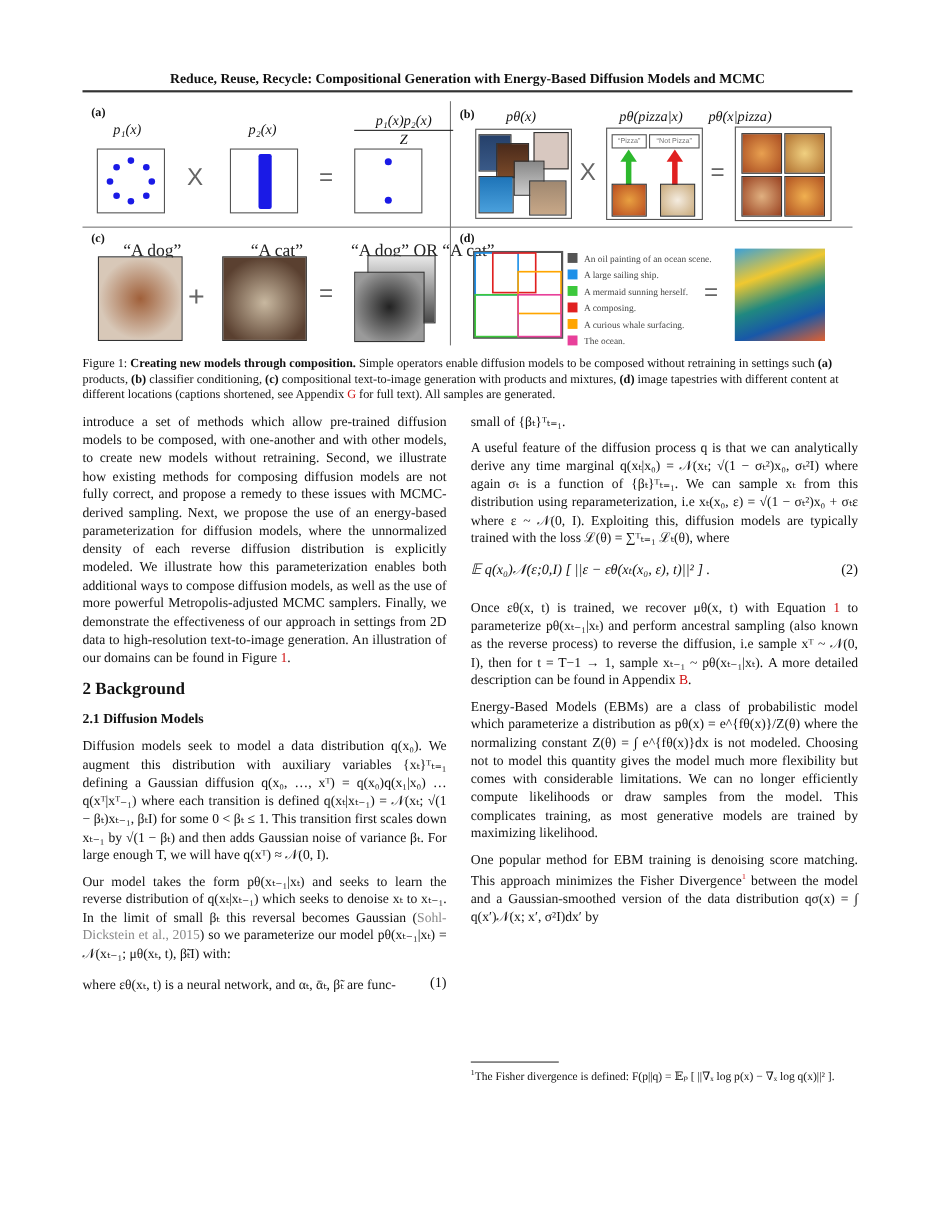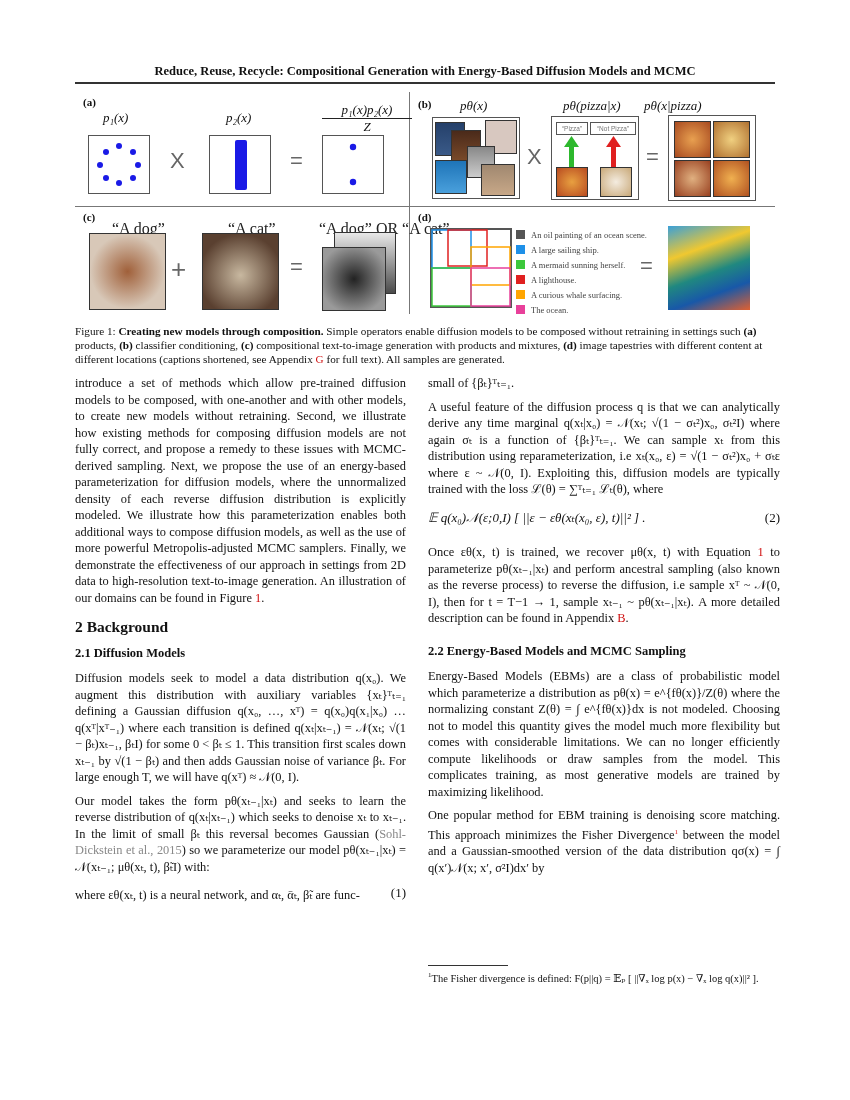--- a/index.html
+++ b/index.html
@@ -141,21 +141,21 @@
   <div class="legend-row">
       <span class="sw" style="background: rgb(30, 144, 232);"></span>
       <span>A large sailing ship.</span>
     </div>
   <div class="legend-row">
       <span class="sw" style="background: rgb(60, 200, 60);"></span>
       <span>A mermaid sunning herself.</span>
     </div>
   <div class="legend-row">
       <span class="sw" style="background: rgb(224, 32, 32);"></span>
-      <span>A lighthouse.</span>
+      <span>A composing.</span>
     </div>
   <div class="legend-row">
       <span class="sw" style="background: rgb(255, 165, 0);"></span>
       <span>A curious whale surfacing.</span>
     </div>
   <div class="legend-row">
       <span class="sw" style="background: rgb(232, 64, 154);"></span>
       <span>The ocean.</span>
     </div>
 </div>
@@ -179,19 +179,18 @@
 </div>
 
 <div class="abs col" style="left:428px;top:375px;width:352px;">
   <p>small of {βₜ}ᵀₜ₌₁.</p>
   <p>A useful feature of the diffusion process q is that we can analytically derive any time marginal q(xₜ|x₀) = 𝒩(xₜ; √(1 − σₜ²)x₀, σₜ²I) where again σₜ is a function of {βₜ}ᵀₜ₌₁. We can sample xₜ from this distribution using reparameterization, i.e xₜ(x₀, ε) = √(1 − σₜ²)x₀ + σₜε where ε ~ 𝒩(0, I). Exploiting this, diffusion models are typically trained with the loss ℒ(θ) = ∑ᵀₜ₌₁ ℒₜ(θ), where</p>
   <div class="eq" style="position:relative;margin:12px 0 18px 0;">
     <span>𝔼 q(x₀)𝒩(ε;0,I) [ ||ε − εθ(xₜ(x₀, ε), t)||² ] .</span>
     <span class="eqnum">(2)</span>
   </div>
   <p><span>Once εθ(x, t) is trained, we recover μθ(x, t) with Equation </span><span class="red">1</span><span> to parameterize pθ(xₜ₋₁|xₜ) and perform ancestral sampling (also known as the reverse process) to reverse the diffusion, i.e sample xᵀ ~ 𝒩(0, I), then for t = T−1 → 1, sample xₜ₋₁ ~ pθ(xₜ₋₁|xₜ). A more detailed description can be found in Appendix </span><span class="red">B</span><span>.</span></p>
-  <div class="subsec" style="margin-top:16px;margin-bottom:9px;">2.2   Energy-Based Models and MCMC Sampling</div>
   <p>Energy-Based Models (EBMs) are a class of probabilistic model which parameterize a distribution as pθ(x) = e^{fθ(x)}/Z(θ) where the normalizing constant Z(θ) = ∫ e^{fθ(x)}dx is not modeled. Choosing not to model this quantity gives the model much more flexibility but comes with considerable limitations. We can no longer efficiently compute likelihoods or draw samples from the model. This complicates training, as most generative models are trained by maximizing likelihood.</p>
   <p><span>One popular method for EBM training is denoising score matching. This approach minimizes the Fisher Divergence</span><sup class="red">1</sup><span> between the model and a Gaussian-smoothed version of the data distribution qσ(x) = ∫ q(x′)𝒩(x; x′, σ²I)dx′ by</span></p>
 </div>
 
 <div class="abs fn-rule"></div>
 <div class="abs footnote"><sup>1</sup><span>The Fisher divergence is defined: F(p||q) = 𝔼ₚ [ ||∇ₓ log p(x) − ∇ₓ log q(x)||² ].</span></div>
 
 </body></html>

